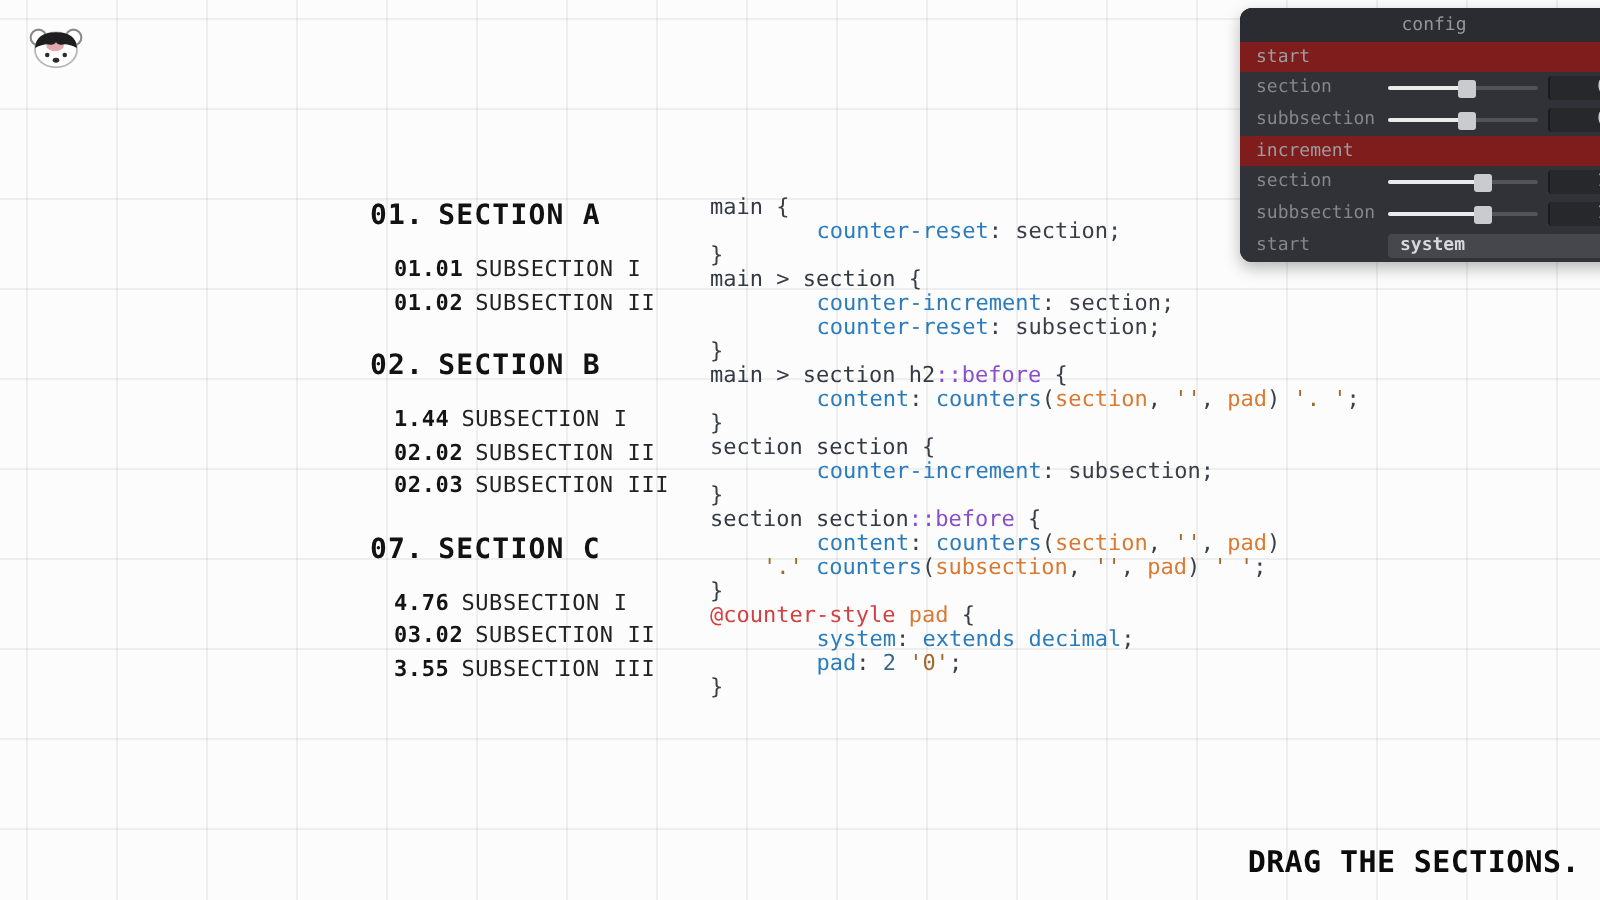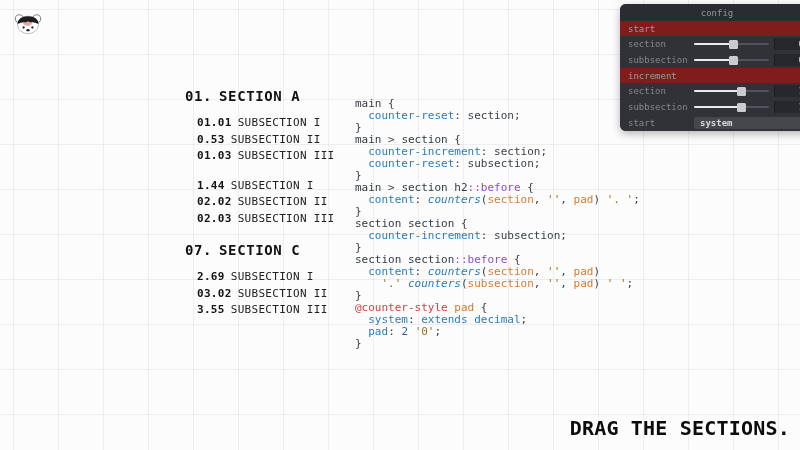--- a/index.html
+++ b/index.html
@@ -12,41 +12,41 @@
       linear-gradient(to right, rgba(0,0,0,0.055) 1px, transparent 1px),
       linear-gradient(to bottom, rgba(0,0,0,0.055) 1px, transparent 1px);
     background-size:45px 45px;
     background-position:13px 9px;
   }
 
   
   .bear { position:absolute; left:14px; top:12px; width:28px; height:24px; cursor:pointer; }
 
   
-  .sections { position:absolute; left:185px; top:86px; color:#161616; }
+  .sections { position:absolute; left:185px; top:98px; color:#161616; }
   .sec-group { margin-bottom:13px; }
   .sec-title {
     font-size:14px; font-weight:700; letter-spacing:0.6px;
     line-height:20px; margin-bottom:9px; color:#121212; cursor:grab;
   }
   .sec-num { margin-right:7px; }
   .sub-row { padding-left:12px; font-size:11px; line-height:16.5px; letter-spacing:0.3px; }
   .sub-num { font-weight:700; color:#141414; margin-right:6px; }
   .sub-label { font-weight:400; color:#222; }
 
   
   .code {
     position:absolute; left:355px; top:98px;
     font-family:"DejaVu Sans Mono", monospace;
     font-size:11px; line-height:12px; white-space:pre;
   }
   .tk-sel { color:#333a44; }
   .tk-pun { color:#3a3f47; }
-  .tk-prp { color:#2b7cbd; }
-  .tk-fun { color:#2b7cbd;font-style:italic; }
+  .tk-prp { color:#2b7cbd;margin-left:40px; }
+  .tk-fun { color:#2b7cbd; }
   .tk-kw  { color:#2b7cbd; }
   .tk-arg { color:#da7931; }
   .tk-str { color:#a06a28; }
   .tk-atr { color:#d24040; }
   .tk-pse { color:#8a4fc8; }
   .tk-num { color:#38668c; }
 
   
   .panel {
     position:absolute; left:620px; top:4px; width:194px;
@@ -89,21 +89,21 @@
     color:#d6d8da; font-weight:700; line-height:12px; padding:0 12px 0 6px;
     cursor:pointer;
   }
   .p-select .caret {
     position:absolute; right:4px; top:0; font-size:7px; line-height:12px; font-weight:400;
   }
 
   
   .drag-hint {
     position:absolute; right:10px; bottom:10px;
-    font-size:20px; font-weight:700; letter-spacing:0.2px; color:#0c0c0c;
+    font-size:15px; font-weight:700; letter-spacing:0.2px; color:#0c0c0c;
   }
 </style>
 </head>
 <body>
 
 <div class="bear">
   <svg viewBox="0 0 32 26" width="28" height="24">
     <circle cx="6" cy="7" r="4.5" fill="#ffffff" stroke="#8a8a8a" stroke-width="1.2"></circle>
     <circle cx="26" cy="7" r="4.5" fill="#ffffff" stroke="#8a8a8a" stroke-width="1.2"></circle>
     <ellipse cx="16" cy="14" rx="12" ry="10" fill="#ffffff" stroke="#b5b5b5" stroke-width="1"></ellipse>
@@ -112,31 +112,31 @@
     <circle cx="11" cy="17" r="1.3" fill="#2b2b2b"></circle>
     <circle cx="21" cy="17" r="1.3" fill="#2b2b2b"></circle>
     <ellipse cx="16" cy="20" rx="1.9" ry="1.4" fill="#2b2b2b"></ellipse>
   </svg>
 </div>
 
 <div class="sections">
     <div class="sec-group">
       <div class="sec-title"><span class="sec-num">01.</span><span class="sec-name">SECTION A</span></div>
       <div class="sub-row"><span class="sub-num">01.01</span><span class="sub-label">SUBSECTION I</span></div>
-      <div class="sub-row"><span class="sub-num">0.53</span><span class="sub-label">SUBSECTION II</span></div>
-      <div class="sub-row"><span class="sub-num">01.03</span><span class="sub-label">SUBSECTION III</span></div>
+      <div class="sub-row"><span class="sub-num">01.02</span><span class="sub-label">SUBSECTION II</span></div>
     </div>
     <div class="sec-group">
+      <div class="sec-title"><span class="sec-num">02.</span><span class="sec-name">SECTION B</span></div>
       <div class="sub-row"><span class="sub-num">1.44</span><span class="sub-label">SUBSECTION I</span></div>
       <div class="sub-row"><span class="sub-num">02.02</span><span class="sub-label">SUBSECTION II</span></div>
       <div class="sub-row"><span class="sub-num">02.03</span><span class="sub-label">SUBSECTION III</span></div>
     </div>
     <div class="sec-group">
       <div class="sec-title"><span class="sec-num">07.</span><span class="sec-name">SECTION C</span></div>
-      <div class="sub-row"><span class="sub-num">2.69</span><span class="sub-label">SUBSECTION I</span></div>
+      <div class="sub-row"><span class="sub-num">4.76</span><span class="sub-label">SUBSECTION I</span></div>
       <div class="sub-row"><span class="sub-num">03.02</span><span class="sub-label">SUBSECTION II</span></div>
       <div class="sub-row"><span class="sub-num">3.55</span><span class="sub-label">SUBSECTION III</span></div>
     </div>
   </div>
 
 <pre class="code"><div class="code-line"><span class="tk-sel">main</span><span class="tk-pun"> {</span></div><div class="code-line"><span class="tk-pun">  </span><span class="tk-prp">counter-reset</span><span class="tk-pun">: section;</span></div><div class="code-line"><span class="tk-pun">}</span></div><div class="code-line"><span class="tk-sel">main</span><span class="tk-pun"> &gt; </span><span class="tk-sel">section</span><span class="tk-pun"> {</span></div><div class="code-line"><span class="tk-pun">  </span><span class="tk-prp">counter-increment</span><span class="tk-pun">: section;</span></div><div class="code-line"><span class="tk-pun">  </span><span class="tk-prp">counter-reset</span><span class="tk-pun">: subsection;</span></div><div class="code-line"><span class="tk-pun">}</span></div><div class="code-line"><span class="tk-sel">main</span><span class="tk-pun"> &gt; </span><span class="tk-sel">section</span><span class="tk-pun"> </span><span class="tk-sel">h2</span><span class="tk-pse">::before</span><span class="tk-pun"> {</span></div><div class="code-line"><span class="tk-pun">  </span><span class="tk-prp">content</span><span class="tk-pun">: </span><span class="tk-fun">counters</span><span class="tk-pun">(</span><span class="tk-arg">section</span><span class="tk-pun">, </span><span class="tk-str">''</span><span class="tk-pun">, </span><span class="tk-arg">pad</span><span class="tk-pun">) </span><span class="tk-str">'. '</span><span class="tk-pun">;</span></div><div class="code-line"><span class="tk-pun">}</span></div><div class="code-line"><span class="tk-sel">section</span><span class="tk-pun"> </span><span class="tk-sel">section</span><span class="tk-pun"> {</span></div><div class="code-line"><span class="tk-pun">  </span><span class="tk-prp">counter-increment</span><span class="tk-pun">: subsection;</span></div><div class="code-line"><span class="tk-pun">}</span></div><div class="code-line"><span class="tk-sel">section</span><span class="tk-pun"> </span><span class="tk-sel">section</span><span class="tk-pse">::before</span><span class="tk-pun"> {</span></div><div class="code-line"><span class="tk-pun">  </span><span class="tk-prp">content</span><span class="tk-pun">: </span><span class="tk-fun">counters</span><span class="tk-pun">(</span><span class="tk-arg">section</span><span class="tk-pun">, </span><span class="tk-str">''</span><span class="tk-pun">, </span><span class="tk-arg">pad</span><span class="tk-pun">)</span></div><div class="code-line"><span class="tk-pun">    </span><span class="tk-str">'.'</span><span class="tk-pun"> </span><span class="tk-fun">counters</span><span class="tk-pun">(</span><span class="tk-arg">subsection</span><span class="tk-pun">, </span><span class="tk-str">''</span><span class="tk-pun">, </span><span class="tk-arg">pad</span><span class="tk-pun">) </span><span class="tk-str">' '</span><span class="tk-pun">;</span></div><div class="code-line"><span class="tk-pun">}</span></div><div class="code-line"><span class="tk-atr">@counter-style</span><span class="tk-pun"> </span><span class="tk-arg">pad</span><span class="tk-pun"> {</span></div><div class="code-line"><span class="tk-pun">  </span><span class="tk-prp">system</span><span class="tk-pun">: </span><span class="tk-kw">extends decimal</span><span class="tk-pun">;</span></div><div class="code-line"><span class="tk-pun">  </span><span class="tk-prp">pad</span><span class="tk-pun">: </span><span class="tk-num">2</span><span class="tk-pun"> </span><span class="tk-str">'0'</span><span class="tk-pun">;</span></div><div class="code-line"><span class="tk-pun">}</span></div></pre>
 
 <div class="panel">
   <div class="p-title">
     <span>config</span>

